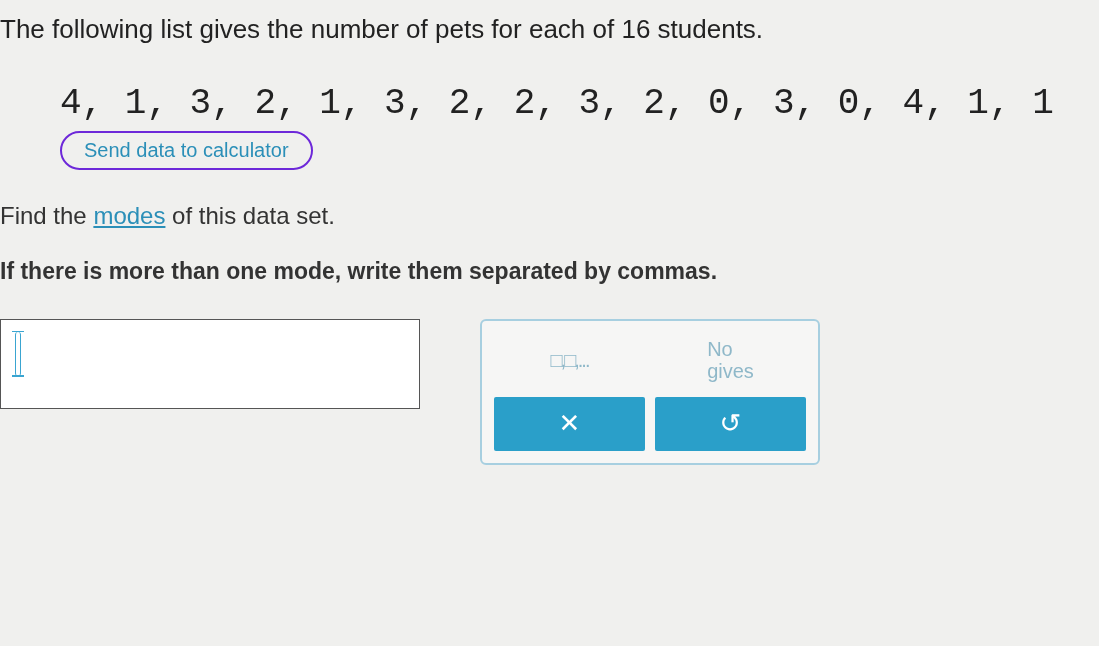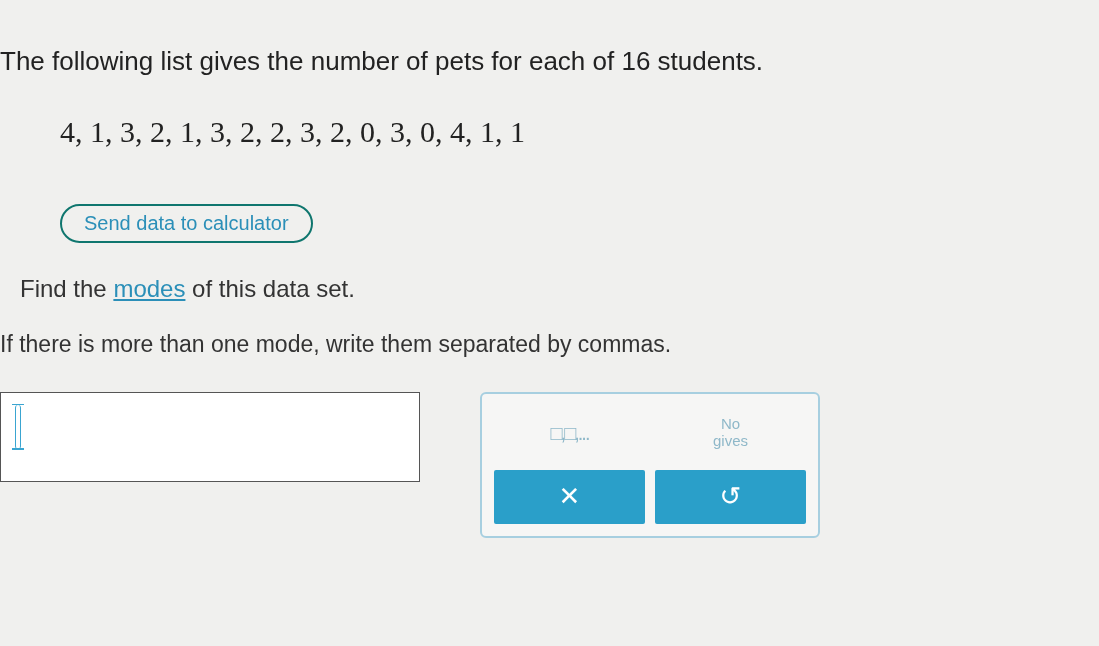--- a/index.html
+++ b/index.html
@@ -8,58 +8,55 @@
       background: #f0f0ee;
       color: #2a2a2a;
       padding: 10px 20px 20px 0;
       font-size: 22px;
       line-height: 1.5;
     }
     .problem-intro {
       font-size: 26px;
       color: #222;
       margin-bottom: 28px;
-      margin-top: 32px;
     }
     .data-row {
       padding-left: 60px;
       margin-bottom: 14px;
     }
     .data-list {
-      font-family: Liberation Serif, serif;
-      font-size: 30px;
+      font-family: Liberation Mono, monospace;
+      font-size: 36px;
       color: #222;
-      margin-bottom: 14px;
     }
     .send-btn {
       display: inline-block;
-      border: 2px solid #0f766e;
+      border: 2px solid #6d28d9;
       border-radius: 22px;
       padding: 6px 22px;
       color: #2b8fb8;
       font-size: 20px;
       background: transparent;
       cursor: pointer;
-      margin-top: 36px;
     }
     .instruction-block { margin-top: 28px; }
     .find-modes {
       font-size: 24px;
       color: #333;
       margin-bottom: 20px;
-      padding-left: 20px;
     }
     .modes-link {
       color: #2b8fb8;
       text-decoration: underline;
       cursor: pointer;
     }
     .hint-text {
       font-size: 23px;
       color: #333;
+      font-weight: bold;
     }
     .answer-area {
       display: flex;
       margin-top: 30px;
       gap: 60px;
       align-items: flex-start;
     }
     .answer-input {
       border: 1.5px solid #555;
       width: 420px;
@@ -117,21 +114,21 @@
     .tool-light .placeholder-icon {
       font-size: 20px;
       letter-spacing: -2px;
     }
     .tool-blue {
       background: #2a9fc9;
       color: #fff;
       font-size: 26px;
       font-weight: 300;
     }
-    .no-mode { line-height: 1.1; text-align: center; font-size: 15px; }
+    .no-mode { line-height: 1.1; text-align: left; font-size: 20px; }
   </style>
 </head>
 <body>
 
 <div class="problem-intro">The following list gives the number of pets for each of 16 students.</div>
 
 <div class="data-row">
   <div class="data-list">4, 1, 3, 2, 1, 3, 2, 2, 3, 2, 0, 3, 0, 4, 1, 1</div>
   <button class="send-btn">Send data to calculator</button>
 </div>

